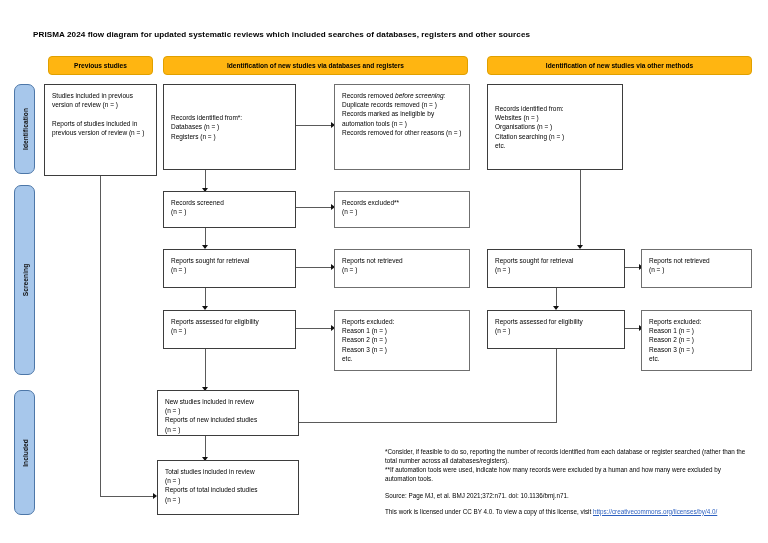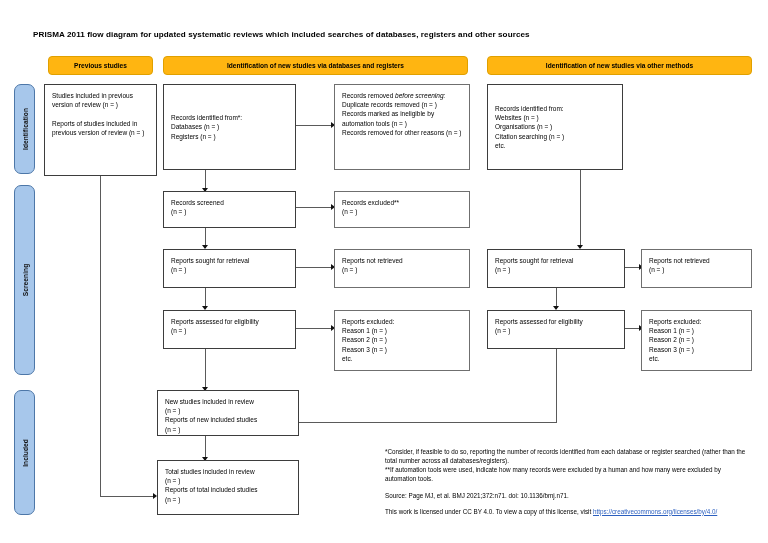--- a/index.html
+++ b/index.html
@@ -134,21 +134,21 @@
     color: #2b5fbf;
     text-decoration: underline;
     word-break: break-all;
   }
 </style>
 </head>
 <body>
 
 <div id="canvas">
 
-  <div class="title">PRISMA 2011 flow diagram for updated systematic reviews which included searches of databases, registers and other sources</div>
+  <div class="title">PRISMA 2024 flow diagram for updated systematic reviews which included searches of databases, registers and other sources</div>
 
   <div class="hdr" style="left:48px; top:56px; width:105px; height:19px;">Previous studies</div>
   <div class="hdr" style="left:163px; top:56px; width:305px; height:19px;">Identification of new studies via databases and registers</div>
   <div class="hdr" style="left:487px; top:56px; width:265px; height:19px;">Identification of new studies via other methods</div>
 
   <div class="stage" style="left:14px; top:84px; width:21px; height:90px;">
     <span>Identification</span>
   </div>
   <div class="stage" style="left:14px; top:185px; width:21px; height:190px;">
     <span>Screening</span>

